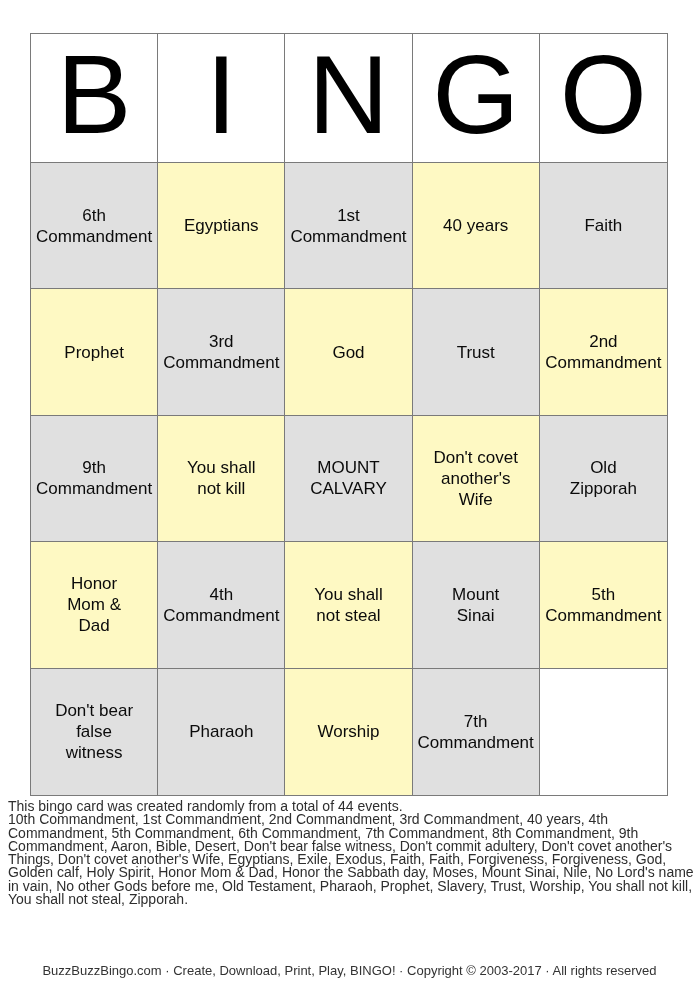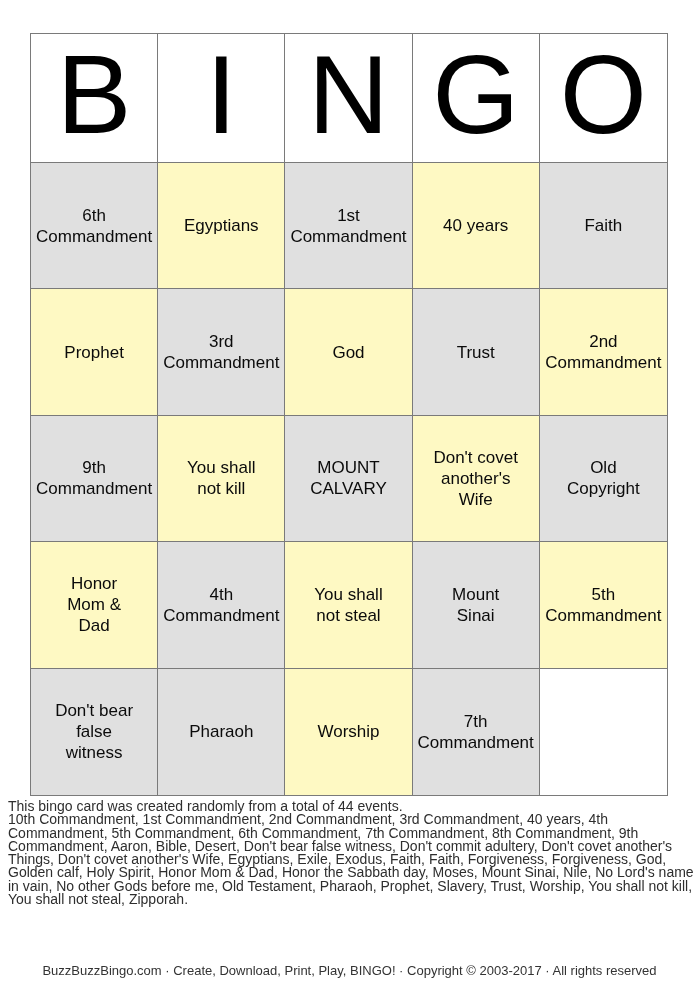--- a/index.html
+++ b/index.html
@@ -100,21 +100,21 @@
   <div class="cell shaded">9th
 Commandment</div>
   <div class="cell">You shall
 not kill</div>
   <div class="cell shaded">MOUNT
 CALVARY</div>
   <div class="cell">Don't covet
 another's
 Wife</div>
   <div class="cell shaded">Old
-Copyright</div>
+Zipporah</div>
 
   <div class="cell">Honor
 Mom &amp;
 Dad</div>
   <div class="cell shaded">4th
 Commandment</div>
   <div class="cell">You shall
 not steal</div>
   <div class="cell shaded">Mount
 Sinai</div>

